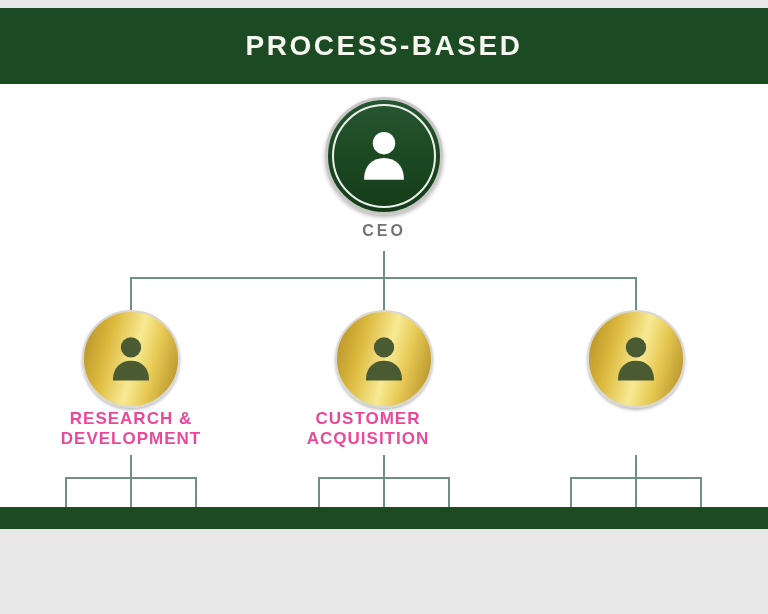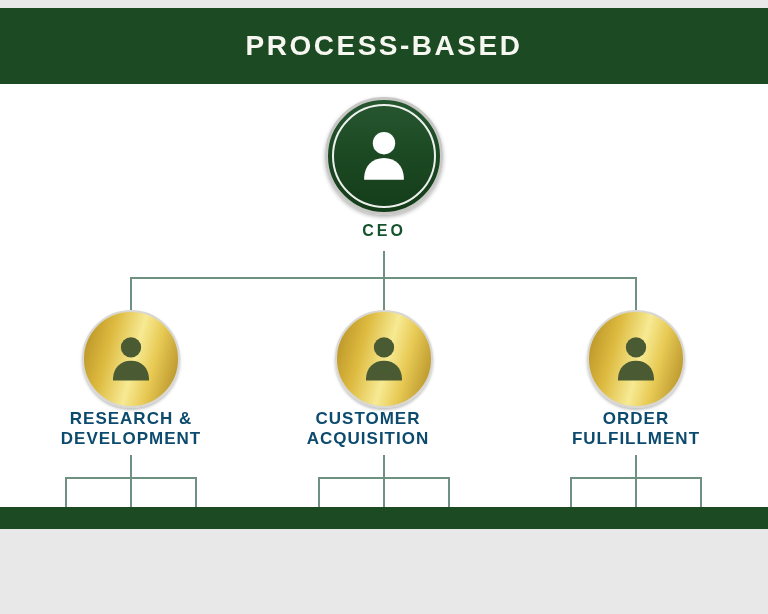--- a/index.html
+++ b/index.html
@@ -44,25 +44,25 @@
   .gold-node svg{width:58px;height:58px;color:#4a5a33;}
   .member-node{
     width:38px;height:38px;border:2px solid #8f8f8f;
     background:radial-gradient(circle at 50% 38%,#565656 0%,#454545 70%,#3c3c3c 100%);
     box-shadow:0 0 0 2px #c9c9c9,0 1px 2px rgba(0,0,0,0.25);
   }
   .member-node svg{width:26px;height:26px;color:#ffffff;}
   
   .ceo-label{
     position:absolute;left:284px;top:214px;width:200px;text-align:center;
-    color:#14532d;font-size:16px;font-weight:bold;letter-spacing:3px;
+    color:#737373;font-size:16px;font-weight:bold;letter-spacing:3px;
   }
   .branch-label{
     position:absolute;top:401px;width:190px;text-align:center;
-    color:#0c4a6e;font-size:17px;font-weight:bold;letter-spacing:1px;line-height:1.15;
+    color:#ec4899;font-size:17px;font-weight:bold;letter-spacing:1px;line-height:1.15;
   }
 </style>
 </head>
 <body>
 
 <div class="stage">
 
   <div class="topbar">
     <div class="title">PROCESS-BASED</div>
   </div>
@@ -103,21 +103,20 @@
     <span style="display:flex">
       <svg viewBox="0 0 100 100" fill="currentColor" width="58" height="58">
         <circle cx="50" cy="30" r="17.5"></circle>
         <path d="M50 53 C31 53 20 66 19 83 L19 87 L81 87 L81 83 C80 66 69 53 50 53 Z"></path>
       </svg>
     </span>
   </div>
 
   <div class="branch-label" style="left:36px;">RESEARCH &amp; DEVELOPMENT</div>
   <div class="branch-label" style="left:273px;">CUSTOMER ACQUISITION</div>
-  <div class="branch-label" style="left:541px;">ORDER FULFILLMENT</div>
 
   <div class="line" style="left:130px;top:447px;width:2px;height:60px;"></div>
   <div class="line" style="left:65px;top:469px;width:132px;height:2px;"></div>
   <div class="line" style="left:65px;top:470px;width:2px;height:38px;"></div>
   <div class="line" style="left:195px;top:470px;width:2px;height:38px;"></div>
 
   <div class="line" style="left:383px;top:447px;width:2px;height:60px;"></div>
   <div class="line" style="left:318px;top:469px;width:132px;height:2px;"></div>
   <div class="line" style="left:318px;top:470px;width:2px;height:38px;"></div>
   <div class="line" style="left:448px;top:470px;width:2px;height:38px;"></div>

